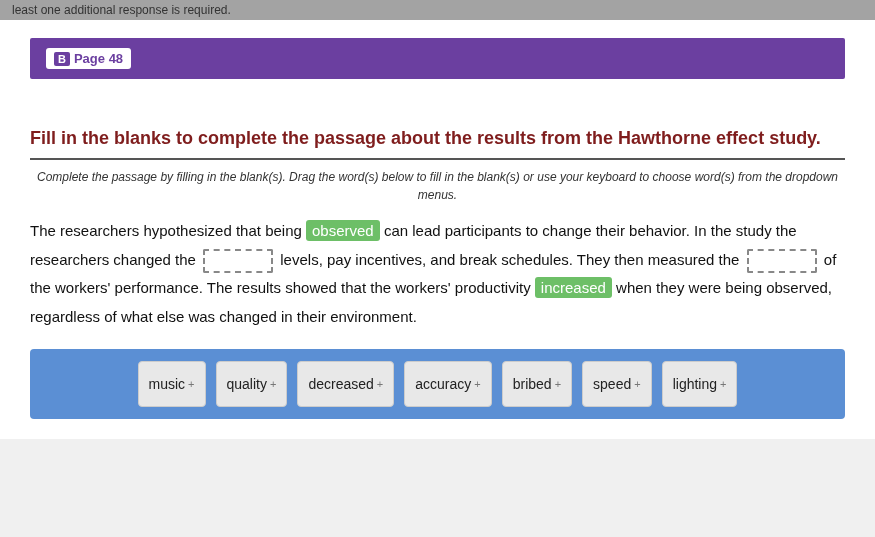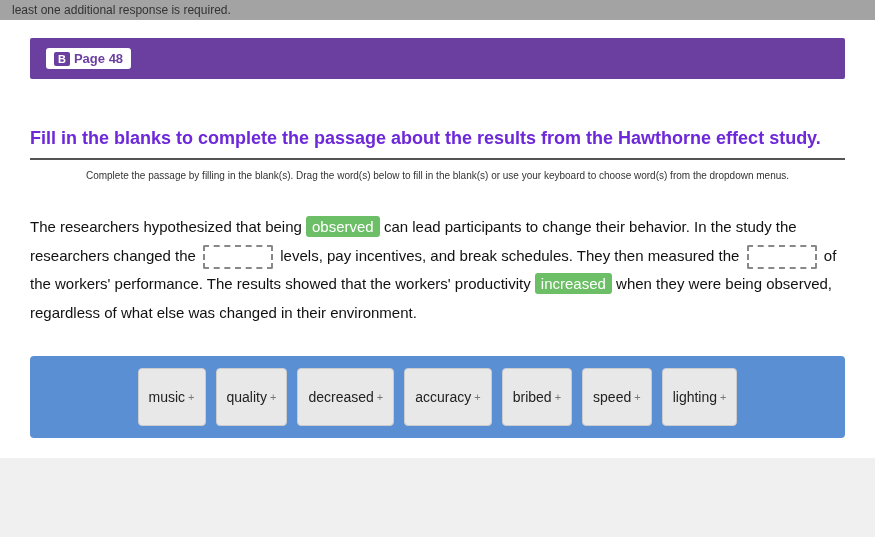--- a/index.html
+++ b/index.html
@@ -55,39 +55,40 @@
       padding: 1px 4px;
       font-weight: bold;
     }
     .page-header-text {
       color: #fff;
       font-size: 14px;
     }
     .fill-title {
       font-size: 18px;
       font-weight: bold;
-      color: #6d28d9;
+      color: #7f1d1d;
       margin-bottom: 8px;
       border-bottom: 2px solid #555;
       padding-bottom: 8px;
       line-height: 1.3;
       margin-top: 48px;
     }
     .instruction {
-      font-size: 10px;
+      font-size: 12px;
+      font-style: italic;
       color: #333;
       text-align: center;
-      margin-bottom: 30px;
+      margin-bottom: 13px;
       line-height: 1.5;
     }
     .passage {
       font-size: 15px;
       color: #111;
       line-height: 1.9;
-      margin-bottom: 29px;
+      margin-bottom: 18px;
     }
     .blank-box {
       display: inline-block;
       min-width: 70px;
       height: 24px;
       border: 2px dashed #888;
       border-radius: 2px;
       vertical-align: middle;
       margin: 0 3px;
     }
@@ -112,21 +113,21 @@
       display: flex;
       flex-wrap: wrap;
       gap: 10px;
       align-items: center;
       justify-content: center;
     }
     .word-chip {
       background: #e8e8e8;
       color: #222;
       border-radius: 4px;
-      padding: 20px 10px;
+      padding: 14px 10px;
       font-size: 14px;
       cursor: pointer;
       display: flex;
       align-items: center;
       gap: 2px;
       border: 1px solid #ccc;
     }
     .word-chip-plus {
       color: #777;
       font-size: 11px;

